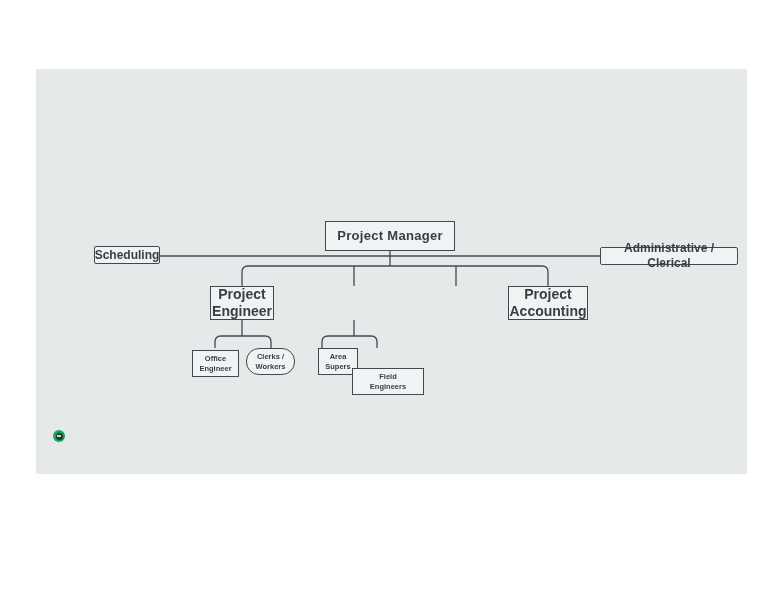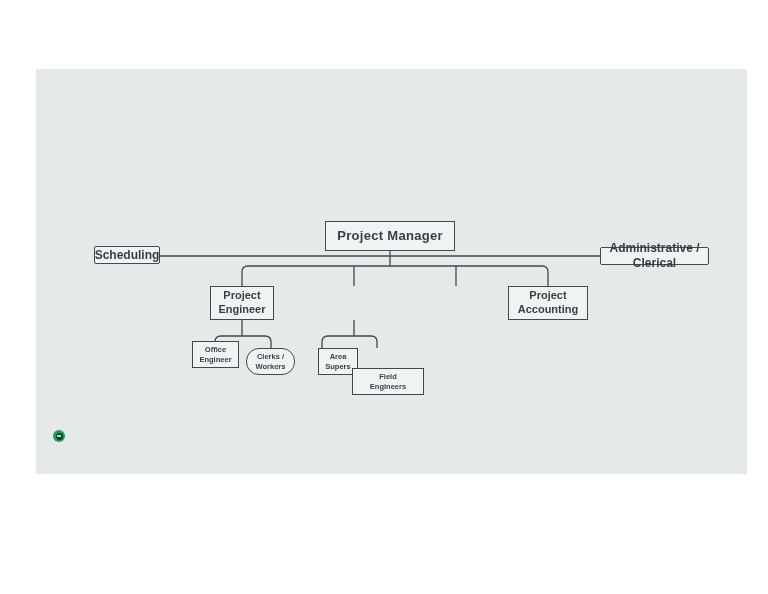--- a/index.html
+++ b/index.html
@@ -50,21 +50,21 @@
     color: #3a3e41;
     font-weight: bold;
     display: flex;
     align-items: center;
     justify-content: center;
     text-align: center;
     white-space: pre-line;
     line-height: 1.25;
   }
   .tier-root { font-size: 13px; letter-spacing: 0.3px; }
-  .tier-mid  { font-size: 11px; }
+  .tier-mid  { font-size: 14px; }
   .tier-side { font-size: 12px; border-width: 1.2px; border-radius: 2px; }
   .tier-leaf { font-size: 7.5px; border-width: 1.2px; }
   .zoom-btn {
     position: absolute;
     left: 17px;
     top: 361px;
     width: 12px;
     height: 12px;
     border-radius: 50%;
     background: #1ca05e;
@@ -114,31 +114,31 @@
 
         <path d="M318 251 V267"></path>
         <path d="M286 279 V273 Q286 267 292 267 H335 Q341 267 341 273 V279"></path>
       </g>
     </svg>
 
     <div class="node tier-root" style="left:289px; top:152px; width:130px; height:30px;">Project Manager</div>
 
     <div class="node tier-side" style="left:58px; top:177px; width:66px; height:18px;">Scheduling</div>
 
-    <div class="node tier-side" style="left:564px; top:178px; width:109px; height:18px;">Administrative / Clerical</div>
+    <div class="node tier-side" style="left:564px; top:178px; width:138px; height:18px;">Administrative / Clerical</div>
 
     <div class="node tier-mid" style="left:174px; top:217px; width:64px; height:34px;">Project
 Engineer</div>
 
 
 
     <div class="node tier-mid" style="left:472px; top:217px; width:80px; height:34px;">Project
 Accounting</div>
 
-    <div class="node tier-leaf" style="left:156px; top:272px; width:47px; height:27px;">Office
+    <div class="node tier-leaf" style="left:156px; top:281px; width:47px; height:27px;">Office
 Engineer</div>
 
     <div class="node tier-leaf" style="left:210px; top:279px; width:49px; height:27px;border-radius:13px;">Clerks /
 Workers</div>
 
     <div class="node tier-leaf" style="left:266px; top:279px; width:40px; height:27px;margin-left:16px;">Area
 Supers</div>
 
     <div class="node tier-leaf" style="left:316px; top:279px; width:72px; height:27px;margin-top:20px;">Field
 Engineers</div>

